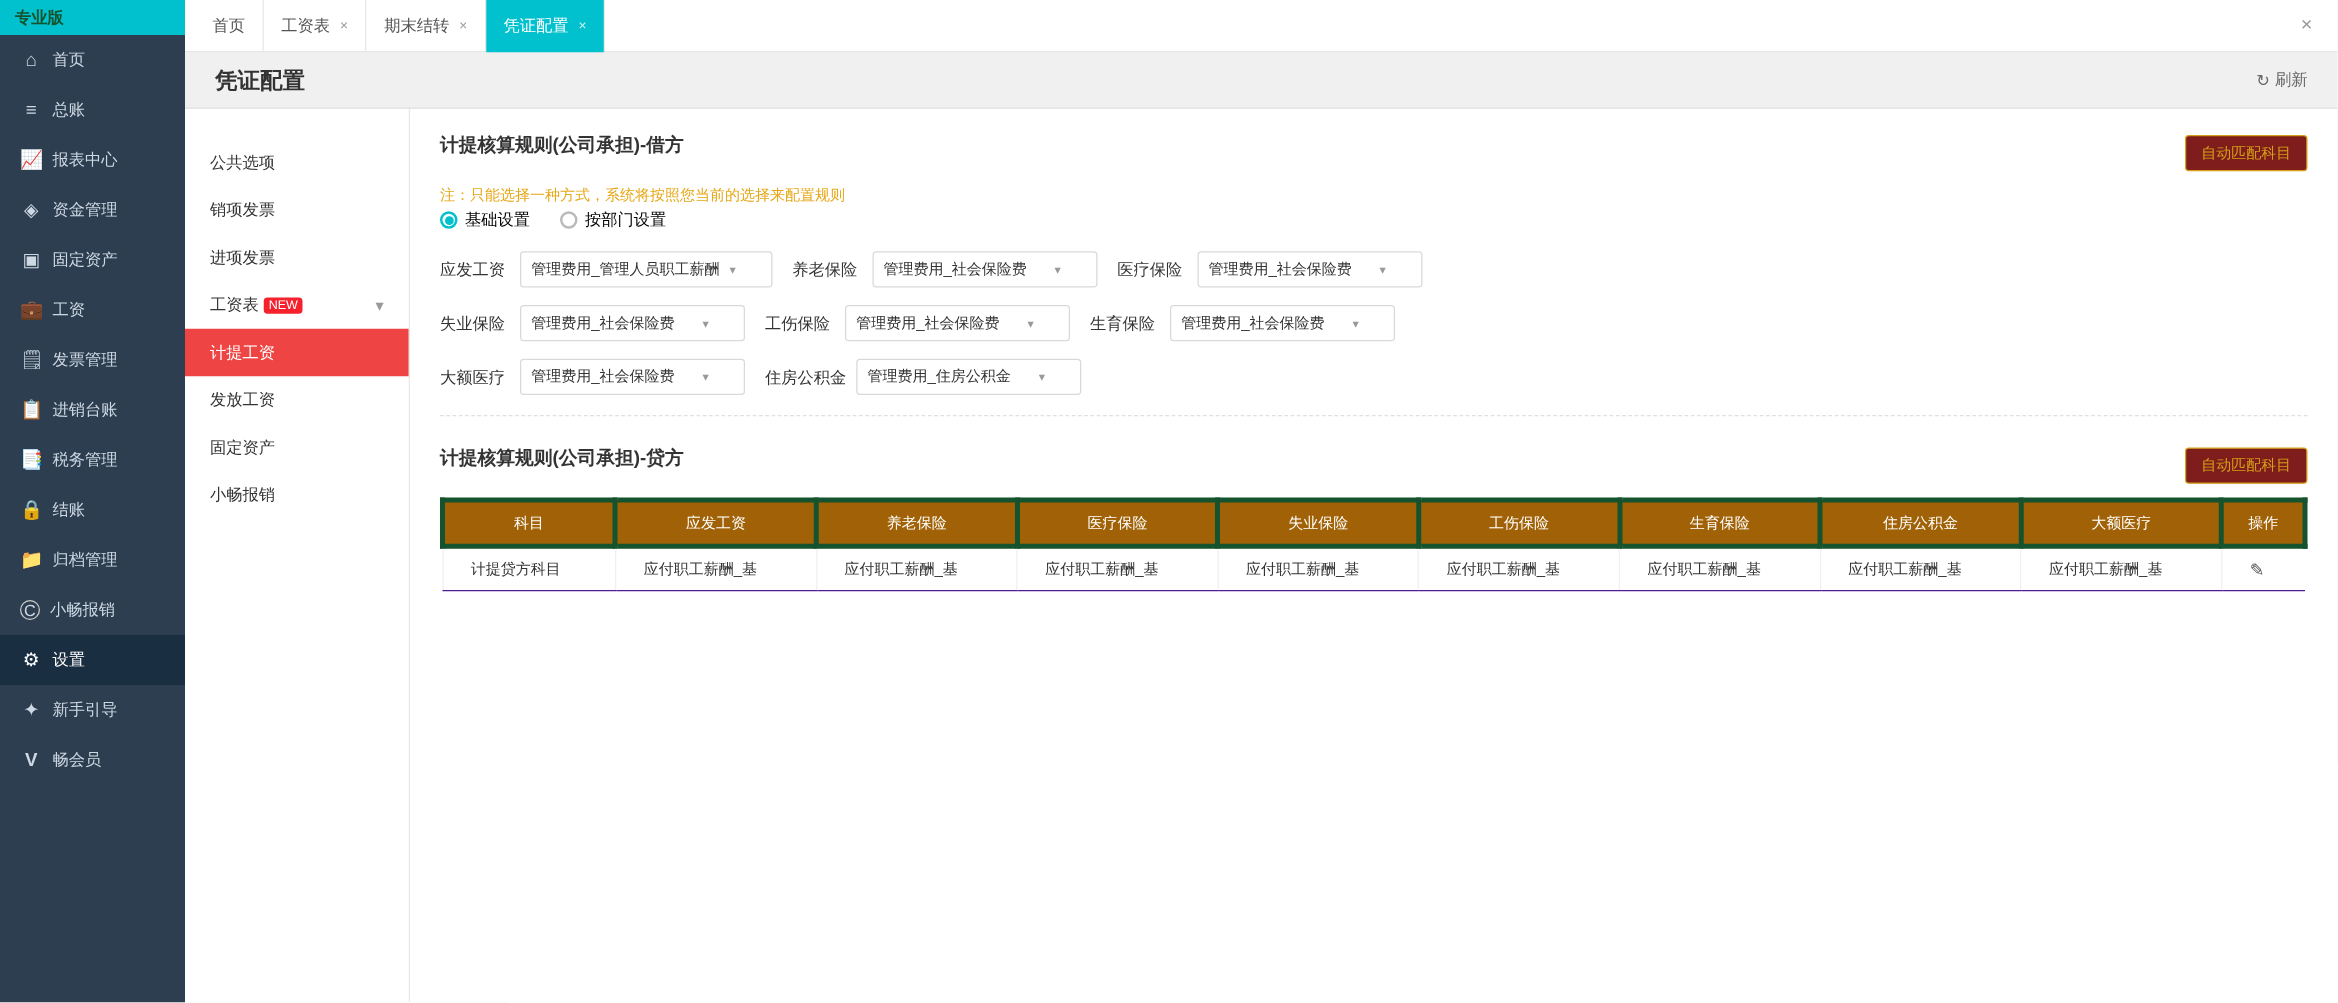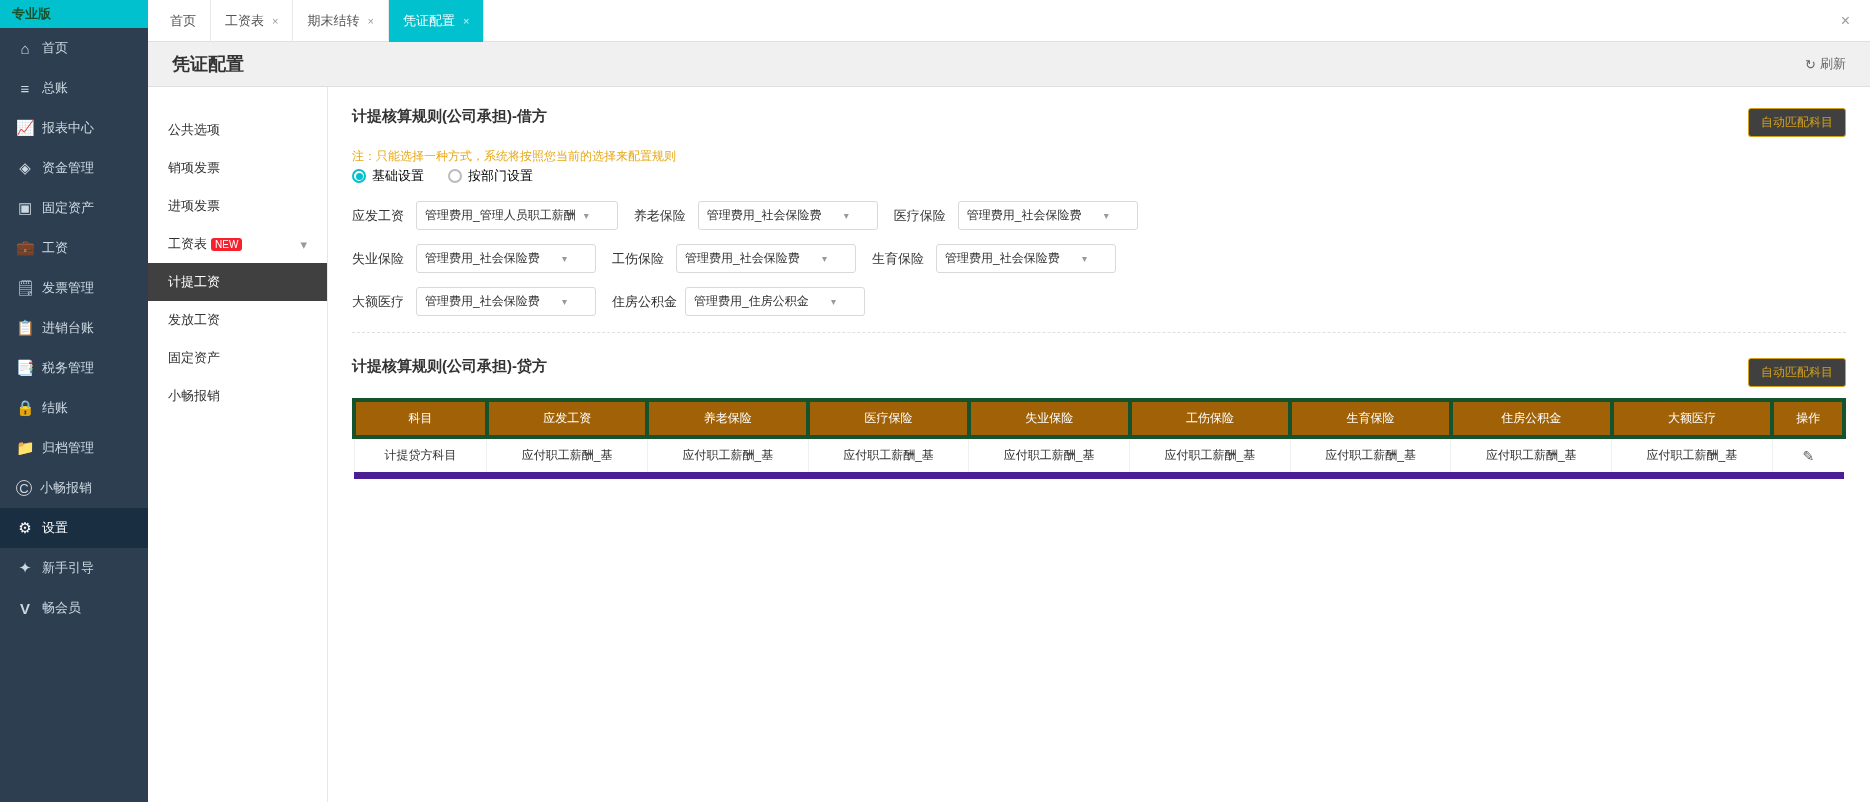--- a/index.html
+++ b/index.html
@@ -129,21 +129,21 @@
     .left-nav-item {
       padding: 10px 20px;
       cursor: pointer;
       color: #333;
       font-size: 13px;
       display: flex;
       align-items: center;
       justify-content: space-between;
     }
     .left-nav-item.active {
-      background: #404040;
+      background: #ef4444;
       color: white;
     }
     .new-badge {
       background: #f5222d;
       color: white;
       font-size: 10px;
       padding: 1px 4px;
       border-radius: 3px;
       margin-left: 4px;
     }
@@ -241,21 +241,21 @@
     .form-select-arrow {
       color: #999;
       font-size: 10px;
       margin-left: 8px;
     }
 
     
     .auto-match-btn {
       border: 1px solid #d4a017;
       color: #d4a017;
-      background: #404040;
+      background: #7f1d1d;
       padding: 5px 12px;
       border-radius: 3px;
       cursor: pointer;
       font-size: 12px;
       white-space: nowrap;
     }
 
     .section-divider {
       border: none;
       border-top: 1px dashed #e0e0e0;
@@ -271,25 +271,25 @@
     .credit-table th {
       background: #a16207;
       color: white;
       padding: 8px 10px;
       font-size: 12px;
       font-weight: normal;
       text-align: center;
       border: 4px solid #14532d;
     }
     .credit-table td {
-      padding: 8px 8px;
+      padding: 8px 22px;
       font-size: 12px;
       color: #333;
-      text-align: center;
-      border-bottom: 7px solid #4c1d95;
+      text-align: left;
+      border-bottom: 1px solid #4c1d95;
       border-left: 1px solid #f0f0f0;
     }
     .credit-table tr:nth-child(even) td { background: #fafafa; }
 
     .section-header {
       display: flex;
       align-items: center;
       justify-content: space-between;
       margin-bottom: 10px;
     }

